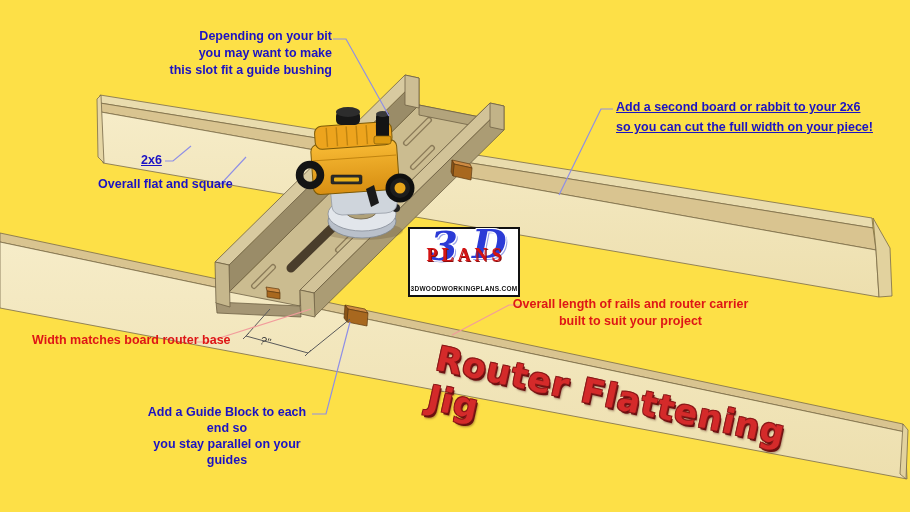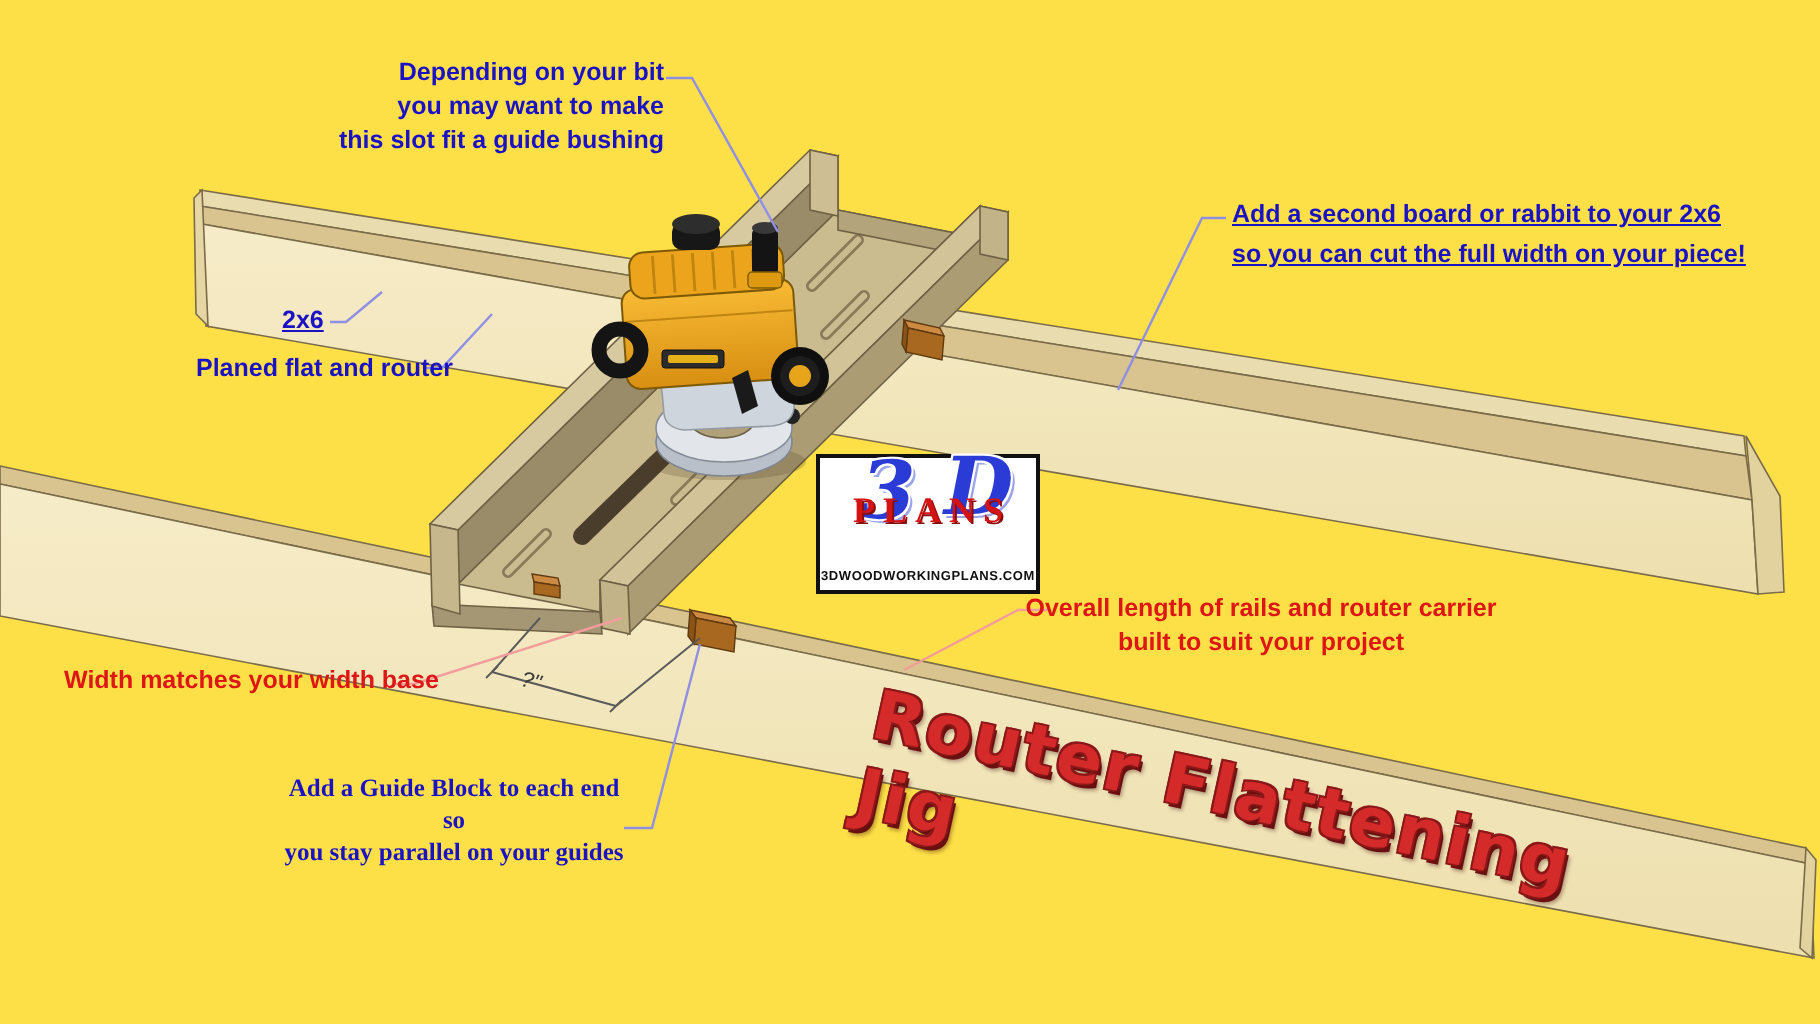--- a/index.html
+++ b/index.html
@@ -170,28 +170,28 @@
 
 <div class="ann blue right" style="left:148px;top:28px;width:184px;">Depending on your bit
 you may want to make
 this slot fit a guide bushing</div>
 
 <div class="ann blue" style="left:616px;top:97px;width:290px;line-height:20px;text-decoration:underline;">Add a second board or rabbit to your 2x6
 so you can cut the full width on your piece!</div>
 
 <div class="ann blue" style="left:141px;top:152px;text-decoration:underline;">2x6</div>
 
-<div class="ann blue" style="left:98px;top:176px;">Planed flat and router</div>
-
-<div class="ann red" style="left:32px;top:332px;">Width matches your width base</div>
+<div class="ann blue" style="left:98px;top:176px;">Overall flat and square</div>
+
+<div class="ann red" style="left:32px;top:332px;">Width matches board router base</div>
 
 <div class="ann red center" style="left:508px;top:296px;width:245px;">Overall length of rails and router carrier
 built to suit your project</div>
 
-<div class="ann blue center" style="left:138px;top:386px;width:178px;line-height:16px;font-family:Liberation Serif, serif;">Add a Guide Block to each end so
+<div class="ann blue center" style="left:138px;top:404px;width:178px;line-height:16px;">Add a Guide Block to each end so
 you stay parallel on your guides</div>
 
 <div id="dim-label">?"</div>
 
 <div id="logo">
   <span class="big three">3</span>
   <span class="big dee">D</span>
   <span class="word">PLANS</span>
   <span class="site">3DWOODWORKINGPLANS.COM</span>
 </div>

